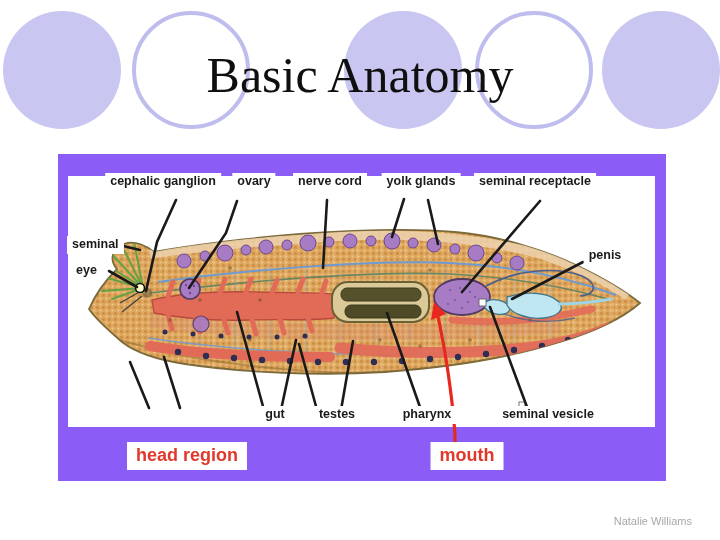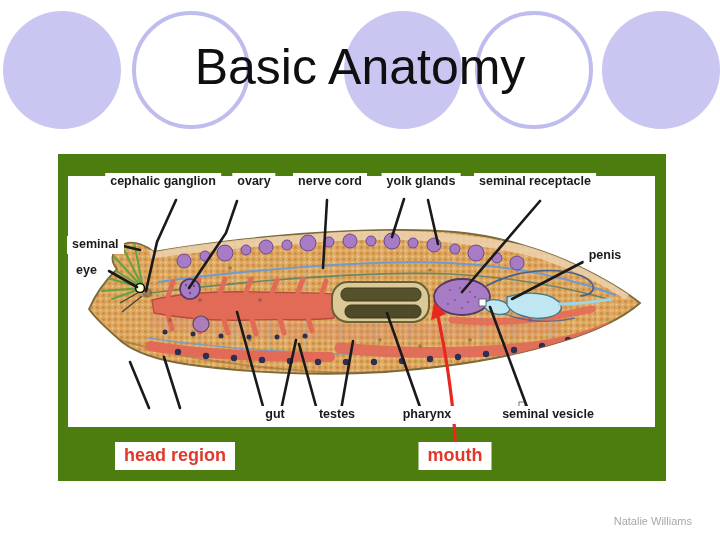--- a/index.html
+++ b/index.html
@@ -3,34 +3,34 @@
 <meta charset="utf-8">
 <style>
   html,body{margin:0;padding:0;background:#888;}
   #slide{position:relative;width:720px;height:540px;background:#ffffff;overflow:hidden;
          font-family:"Liberation Sans",sans-serif;}
   
   .circle{position:absolute;width:118px;height:118px;border-radius:50%;box-sizing:border-box;top:11px;}
   .circle.filled{background:#c9c7f1;}
   .circle.outlined{background:#ffffff;border:4px solid #bfbdee;}
   
-  #title{position:absolute;left:0;right:0;top:40px;text-align:center;
-         font-size:50px;line-height:1.1;color:#0f0f0f;letter-spacing:0px;z-index:3;}
+  #title{position:absolute;left:0;right:0;top:48px;text-align:center;
+         font-size:50px;line-height:1.1;color:#0f0f0f;letter-spacing:0px;z-index:3;font-family:Liberation Serif, serif;}
   
-  #figure{position:absolute;left:58px;top:154px;width:608px;height:327px;background:#4d7c0f;z-index:2;}
+  #figure{position:absolute;left:58px;top:154px;width:608px;height:327px;background:#8b5cf6;z-index:2;}
   #figure .white-area{position:absolute;left:10px;top:22px;width:587px;height:251px;background:#ffffff;}
   #figure svg{position:absolute;left:0;top:0;}
   .lbl{position:absolute;transform:translateX(-50%);font-weight:bold;font-size:12.5px;
        color:#1a1a1a;background:#ffffff;padding:2px 5px;white-space:nowrap;line-height:1.1;}
   .lbl.top{top:19px;}
   .lbl.bottom{top:252px;}
   .lbl.noshift{transform:none;}
   .squiggle{border-bottom:2px dotted #c94f3d;padding-bottom:0;}
   .red-lbl{position:absolute;font-weight:bold;font-size:18px;color:#e0392b;background:#ffffff;
-           padding:4px 9px;white-space:nowrap;line-height:1.1;}
+           padding:4px 9px;white-space:nowrap;line-height:1.1;margin-left:12px;}
   #head-region-label{left:57px;top:288px;}
   #mouth-label{left:397px;top:288px;transform:translateX(-50%);}
   
   #attribution{position:absolute;right:28px;top:515px;font-size:11px;color:#a8a8a8;z-index:3;text-align:right;}
 </style>
 </head>
 <body>
 
 <div id="slide">
 

